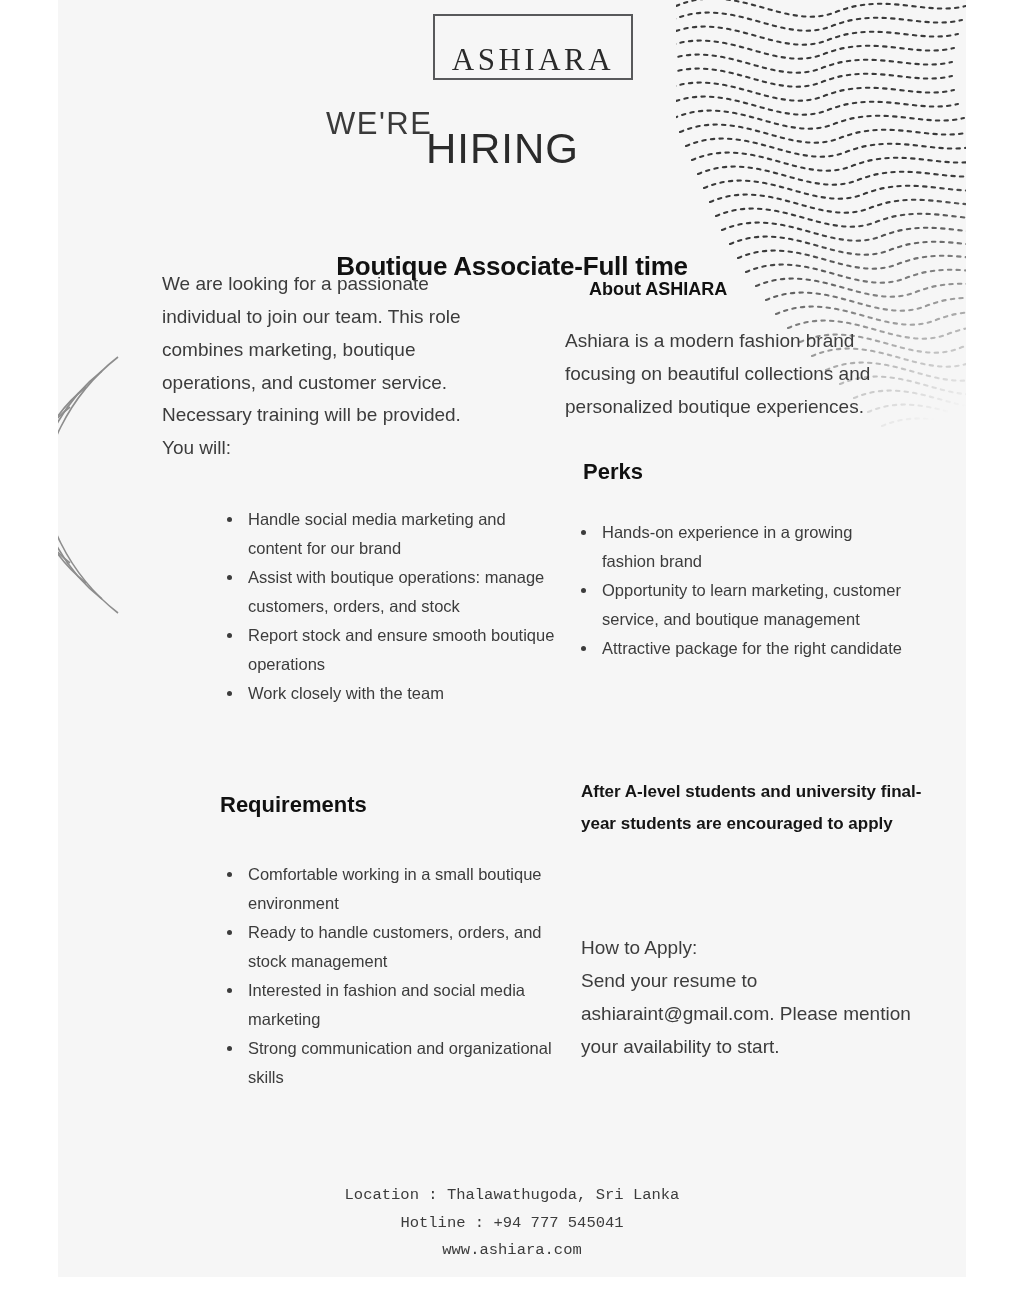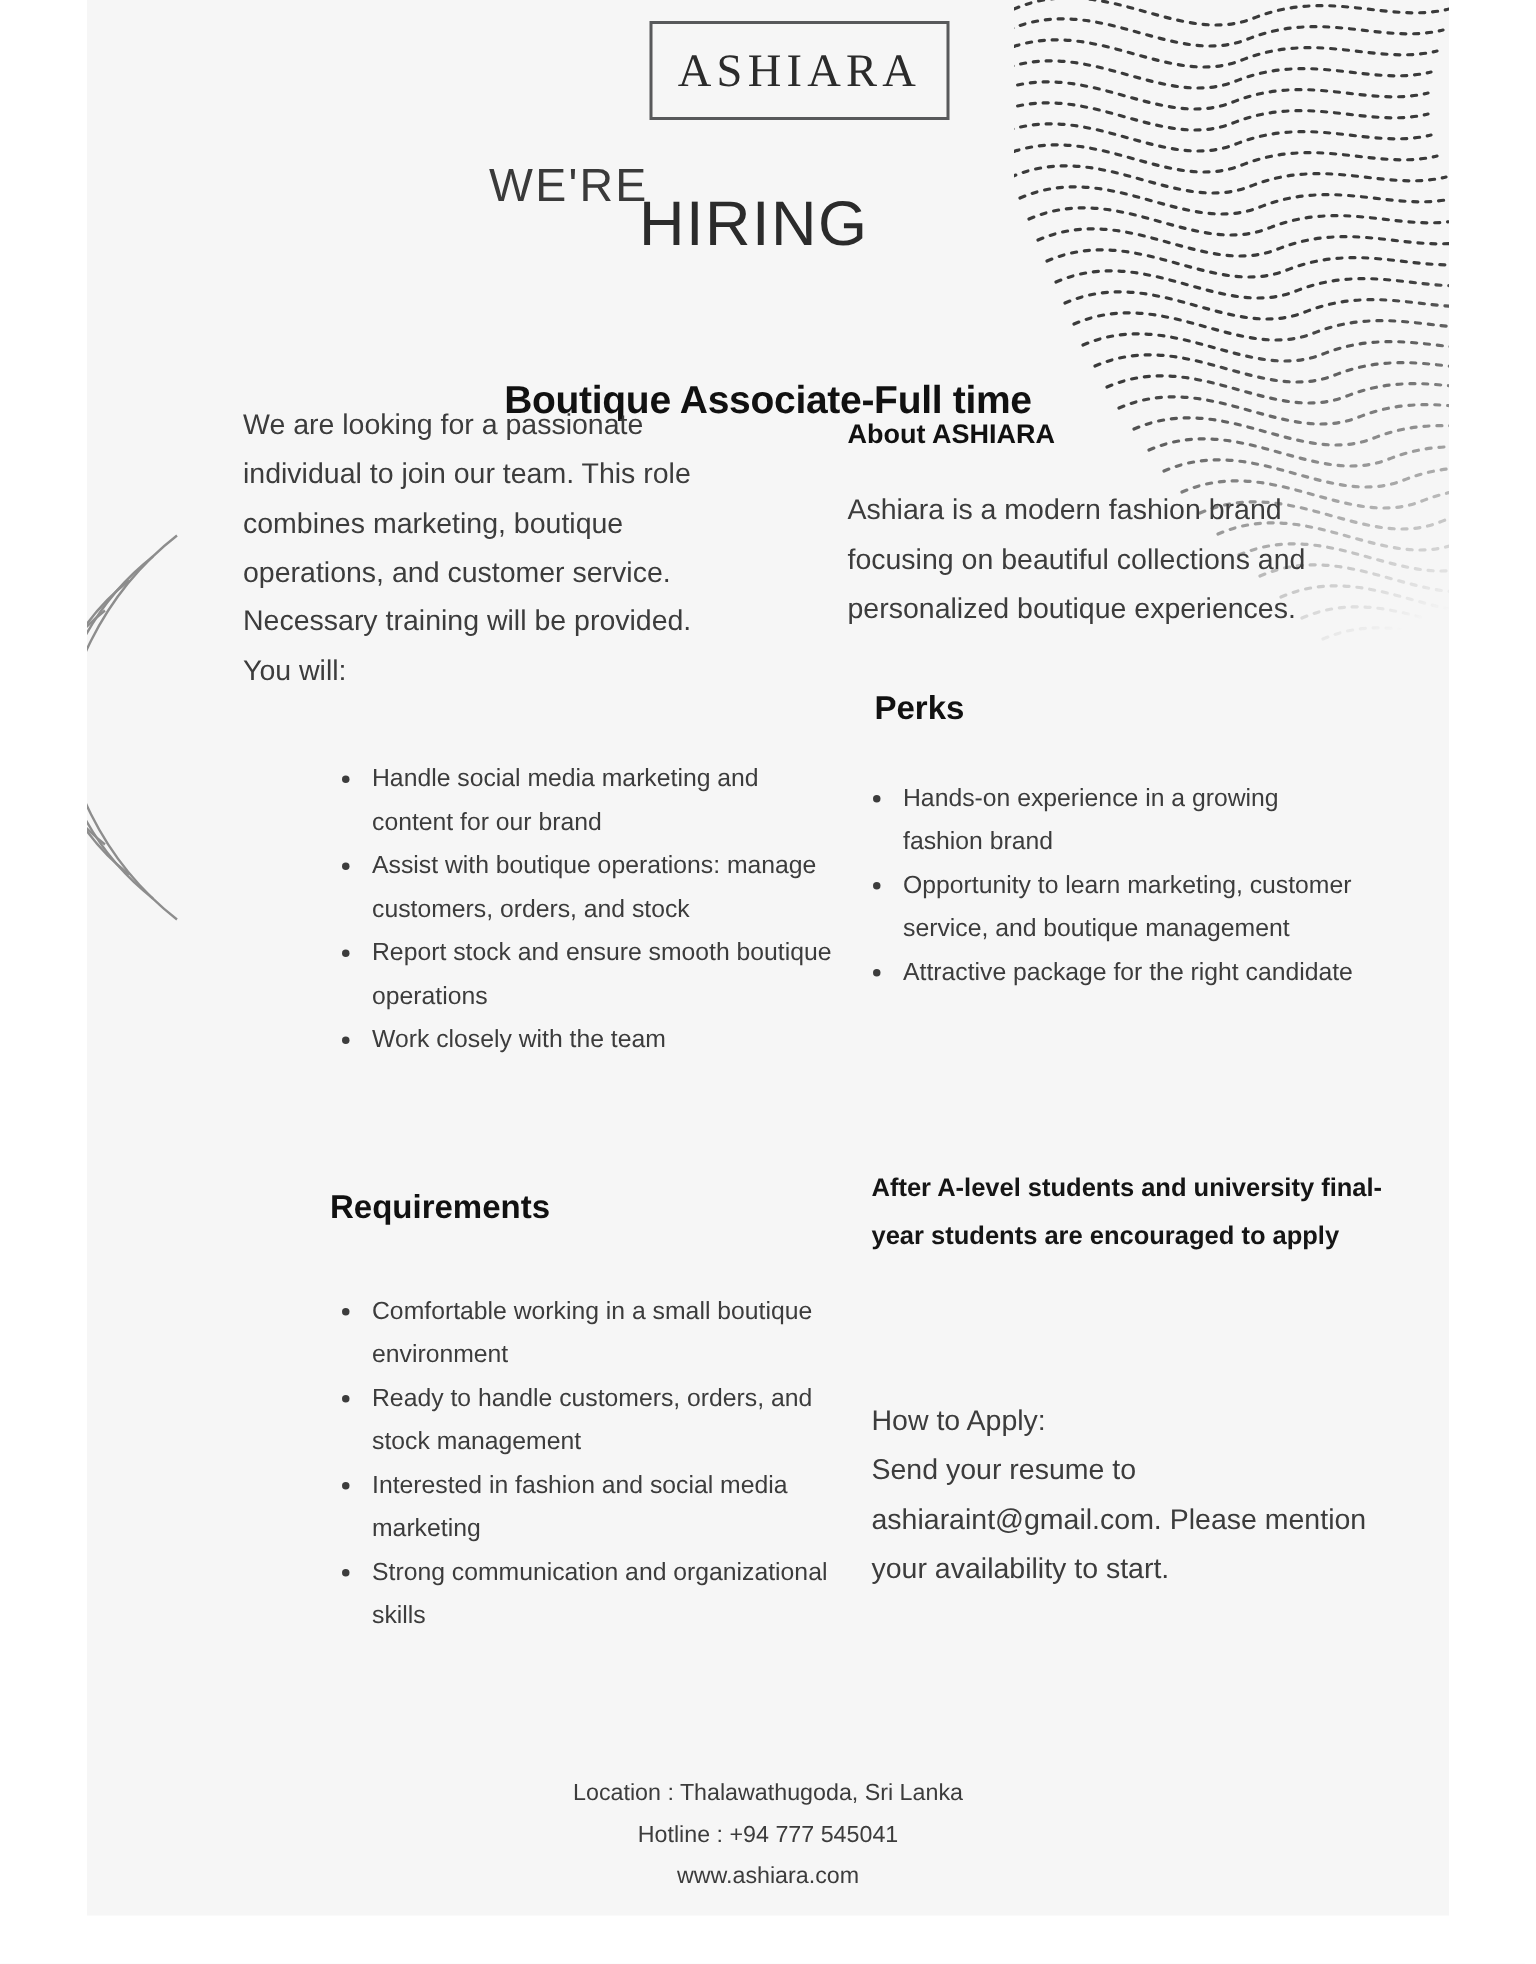--- a/index.html
+++ b/index.html
@@ -49,21 +49,21 @@
   
   #logo-box {
     position: absolute;
     left: 375px;
     top: 14px;
     width: 200px;
     height: 66px;
     border: 2px solid #58595b;
     box-sizing: border-box;
     display: flex;
-    align-items: center;
+    align-items: flex-end;
     justify-content: center;
     background: transparent;
   }
   #logo-text {
     font-family: "Liberation Serif", serif;
     font-size: 31px;
     letter-spacing: 3.5px;
     color: #2b2b2b;
     font-weight: 400;
     white-space: nowrap;
@@ -115,20 +115,21 @@
   .section-head {
     font-size: 22px;
     font-weight: bold;
     color: #111111;
   }
 
   .sub-head {
     font-size: 18px;
     font-weight: bold;
     color: #111111;
+    margin-left: 24px;
   }
 
   ul.bullets {
     margin: 0;
     padding: 0 0 0 22px;
     list-style: disc;
   }
   ul.bullets li {
     font-size: 16.5px;
     line-height: 1.73;
@@ -147,20 +148,21 @@
   
   #footer {
     position: absolute;
     left: 0;
     top: 1182px;
     width: 908px;
     text-align: center;
     font-size: 15.5px;
     line-height: 1.78;
     color: #3c3c3c;
+    font-family: Liberation Mono, monospace;
   }
   #footer div { white-space: nowrap; }
 </style>
 </head>
 <body>
 
 <div id="poster">
 
   <svg id="left-arcs" viewBox="0 0 180 260" fill="none">
     <path d="M120 2 C 66 44, 46 104, 46 130 C 46 156, 66 216, 120 258" stroke="#8d8d8d" stroke-width="1.6" fill="none"></path>

